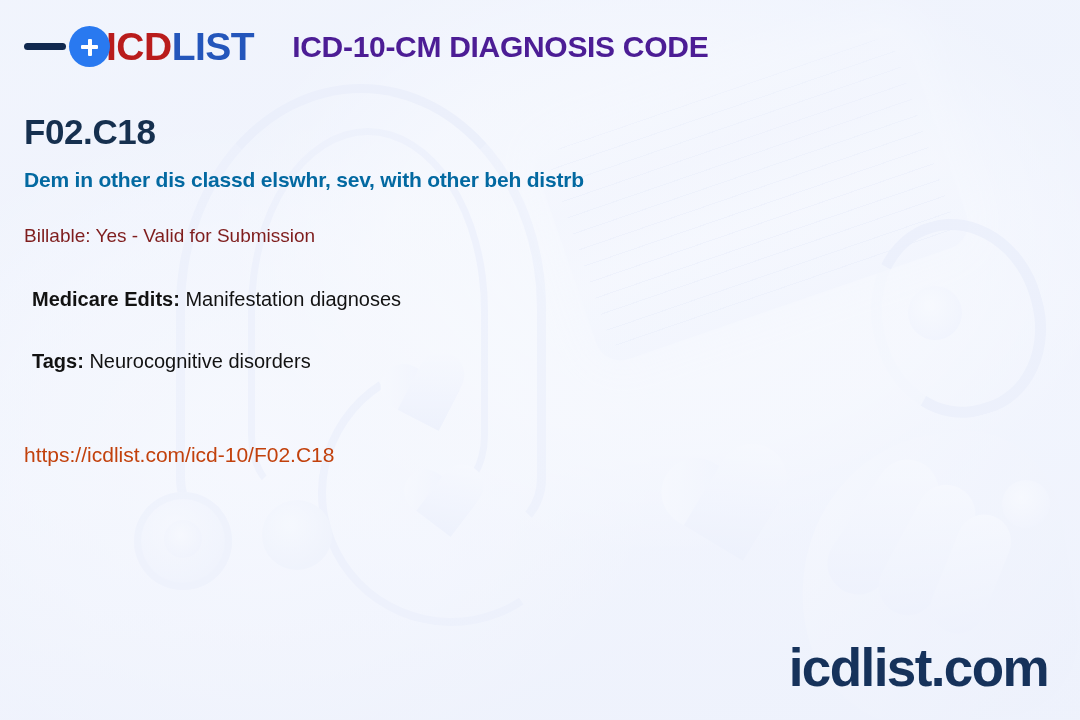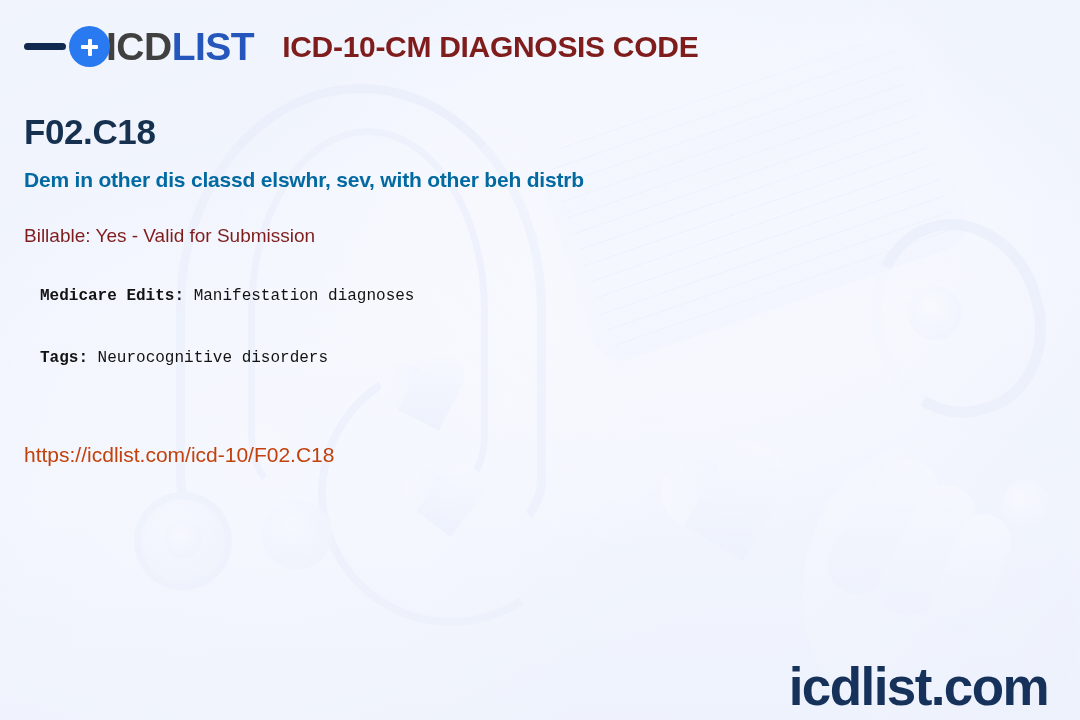--- a/index.html
+++ b/index.html
@@ -242,28 +242,28 @@
     border-radius: 1px;
   }
   .logo-circle:before { left: 12px; top: 19px; width: 17px; height: 4px; }
   .logo-circle:after  { left: 18.5px; top: 12.5px; width: 4px; height: 17px; }
   .logo-word {
     font-size: 39px;
     font-weight: bold;
     letter-spacing: -0.5px;
     line-height: 1;
   }
-  .logo-icd { color: #404040; }
+  .logo-icd { color: #b91c1c; }
   .logo-list { color: #2456bb; }
 
   .header-title {
-    margin-left: 28px;
+    margin-left: 38px;
     font-size: 30px;
     font-weight: bold;
-    color: #7f1d1d;
+    color: #4c1d95;
     letter-spacing: -0.3px;
     white-space: nowrap;
   }
 
   .code {
     position: absolute;
     left: 24px;
     top: 114px;
     font-size: 35px;
     font-weight: bold;
@@ -287,46 +287,45 @@
     left: 24px;
     top: 225px;
     font-size: 19px;
     color: #7f1d1d;
     letter-spacing: 0px;
     line-height: 1.2;
     white-space: nowrap;
   }
   .meta-row {
     position: absolute;
-    left: 40px;
-    font-size: 16px;
+    left: 32px;
+    font-size: 20px;
     color: #121212;
     line-height: 1.2;
     white-space: nowrap;
-    font-family: Liberation Mono, monospace;
   }
   .meta-row .meta-label { font-weight: bold; }
   .meta-row .meta-value { font-weight: normal; }
   .meta-medicare { top: 287px; }
   .meta-tags { top: 349px; }
 
   .url {
     position: absolute;
     left: 24px;
     top: 443px;
     font-size: 21px;
     color: #c2410c;
     letter-spacing: 0px;
     white-space: nowrap;
   }
 
   .brand {
     position: absolute;
     right: 32px;
-    bottom: 7px;
+    bottom: 26px;
     font-size: 53px;
     font-weight: bold;
     color: #16325b;
     letter-spacing: -1.6px;
     line-height: 1;
   }
 </style>
 </head>
 <body>
 

